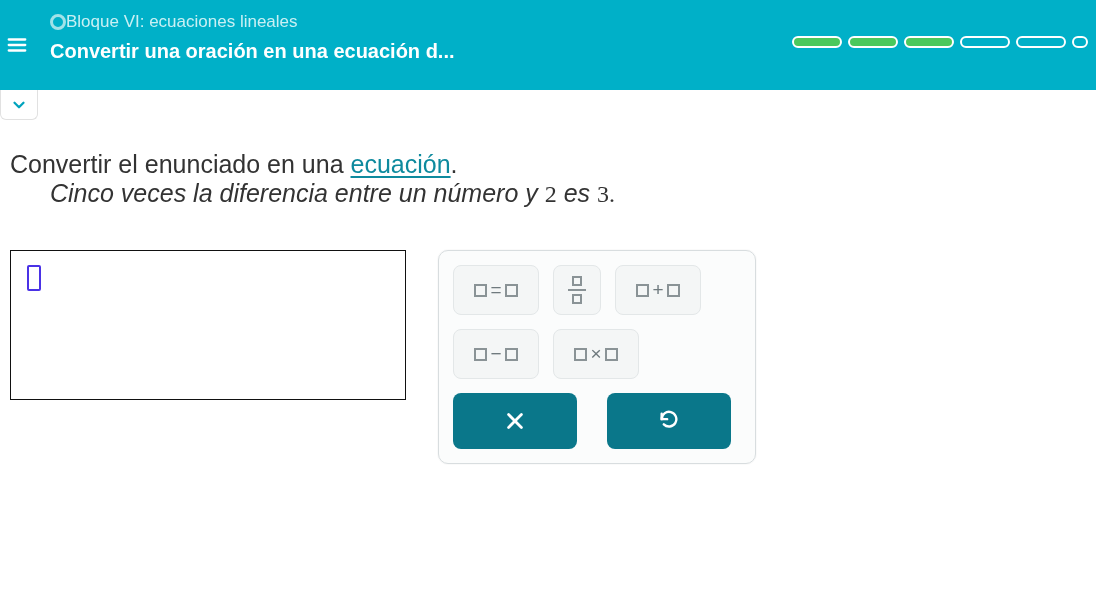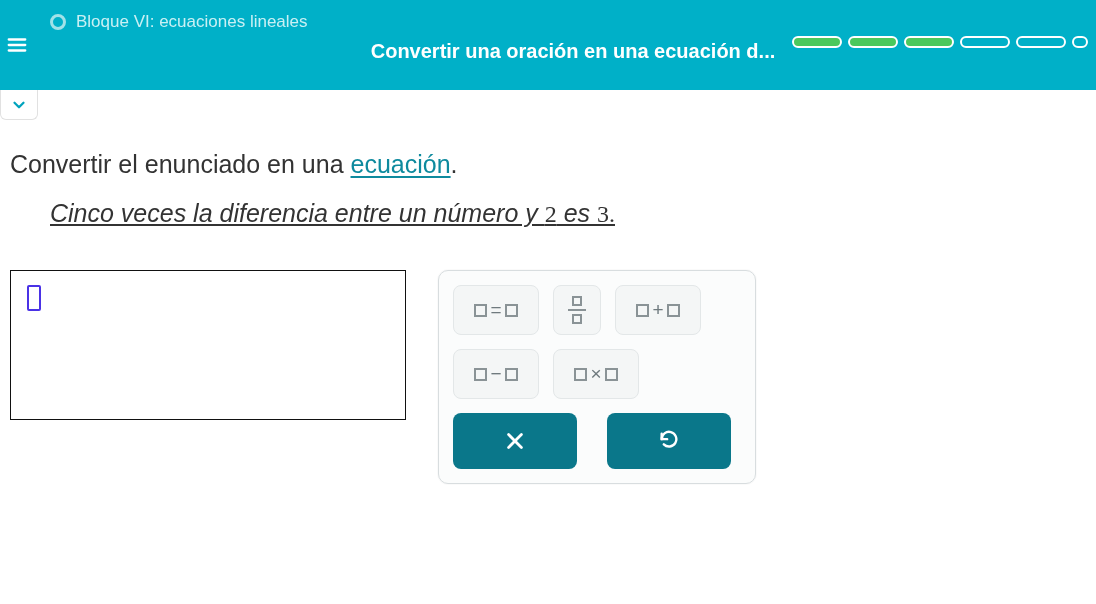--- a/index.html
+++ b/index.html
@@ -2,37 +2,37 @@
 <html><head>
   <meta charset="utf-8">
   <style>
     * { margin:0; padding:0; box-sizing:border-box; }
     body { font-family: Arial, Helvetica, sans-serif; background:#fff; color:#222; width:1096px; height:604px; overflow:hidden; }
 
     .header { height:90px; background:#00b0c8; display:flex; align-items:flex-start; position:relative; }
     .menu-btn { width:34px; height:90px; display:flex; align-items:center; justify-content:center; cursor:pointer; }
     .menu-btn svg { width:22px; height:22px; }
     .head-center { padding:12px 0 0 16px; flex:1; }
-    .bloque-row { display:flex; align-items:center; gap:10px; color:#c9f0f4; font-size:17px; margin-bottom:8px; }
+    .bloque-row { display:flex; align-items:center; color:#c9f0f4; font-size:17px; margin-bottom:8px; }
     .bloque-circle { width:16px; height:16px; border-radius:50%; border:3px solid #a1e2e8; background:transparent; }
-    .topic-title { color:#fff; font-size:20px; font-weight:bold;text-align:center; }
+    .topic-title { color:#fff; font-size:20px; font-weight:bold; }
 
     .progress-strip { position:absolute; right:8px; top:36px; display:flex; gap:6px; }
     .prog-seg { width:50px; height:12px; border-radius:6px; border:2px solid #fff; }
     .prog-fill { background:#4bc85c; }
     .prog-empty { background:transparent; }
     .prog-cut { width:16px; }
 
     .chev-tab { position:absolute; top:90px; left:0; width:38px; height:30px; background:#fff; border:1px solid #e1e1e1; border-top:none; border-bottom-left-radius:6px; border-bottom-right-radius:6px; display:flex; align-items:center; justify-content:center; z-index:5; }
     .chev-tab svg { width:18px; height:18px; stroke:#00a3bd; }
 
     .content { padding:60px 10px 10px 10px; font-size:25px; color:#333; }
-    .line1 { margin-bottom:20px; }
+    .line1 { }
     .line1 .linkish { color:#0e8a9e; text-decoration:underline; text-underline-offset:3px; border-bottom: none; }
-    .line2 { font-style:italic; margin-left:40px; margin-bottom:20px; font-size:25px;text-decoration:underline; }
+    .line2 { font-style:italic; margin-left:40px; margin-bottom:20px; font-size:25px; }
     .line2 .mathnum { font-family:'Times New Roman', serif; font-style:normal; font-size:24px; }
     .line3 { font-size:25px; }
     .line3 .var { font-family:'Times New Roman', serif; font-style:italic; font-size:22px; vertical-align:baseline; }
 
     .workarea { margin-top:42px; display:flex; gap:32px; align-items:flex-start; }
     .answer-box { width:396px; height:150px; border:1px solid #111; padding:14px 16px; }
     .cursor-slot { width:14px; height:26px; border:2px solid #4a32e6; border-radius:2px; animation:pulse 1.2s infinite; background:#fff; }
     @keyframes pulse { 0%,60%{opacity:1;} 70%,100%{opacity:.25;} }
 
     .palette { width:318px; border:1px solid #d8dddf; border-radius:10px; background:#fbfcfc; padding:14px 14px 14px 14px; box-shadow:0 0 0 1px rgba(0,0,0,.02); }

